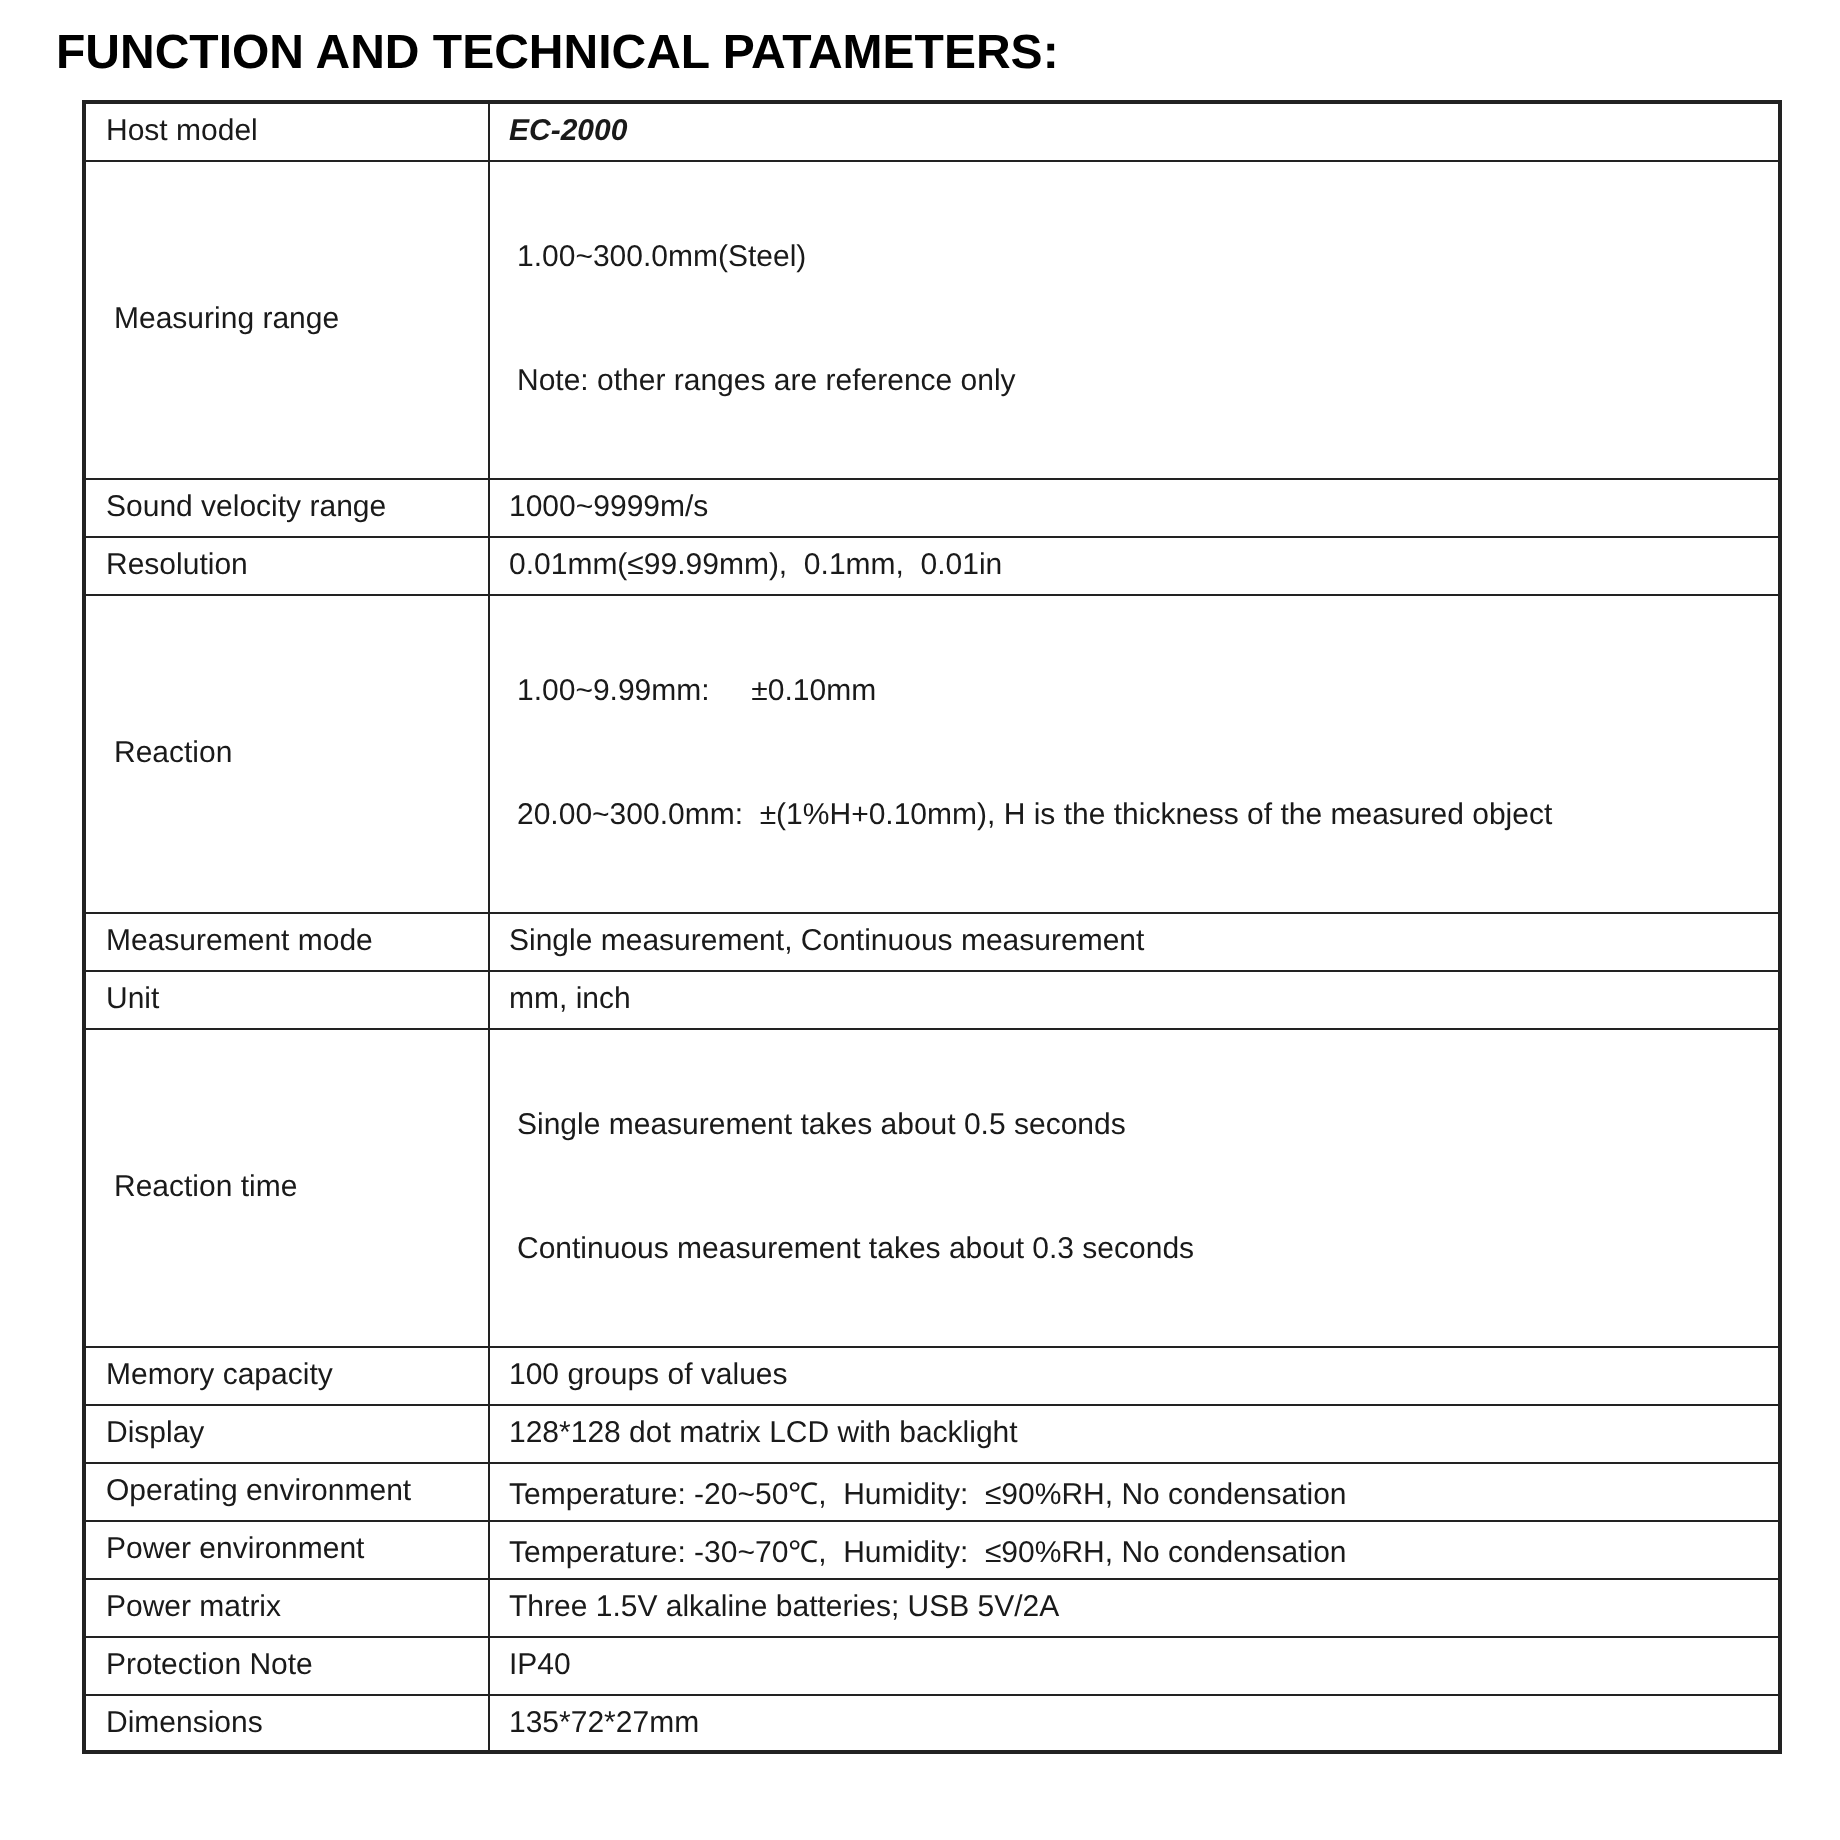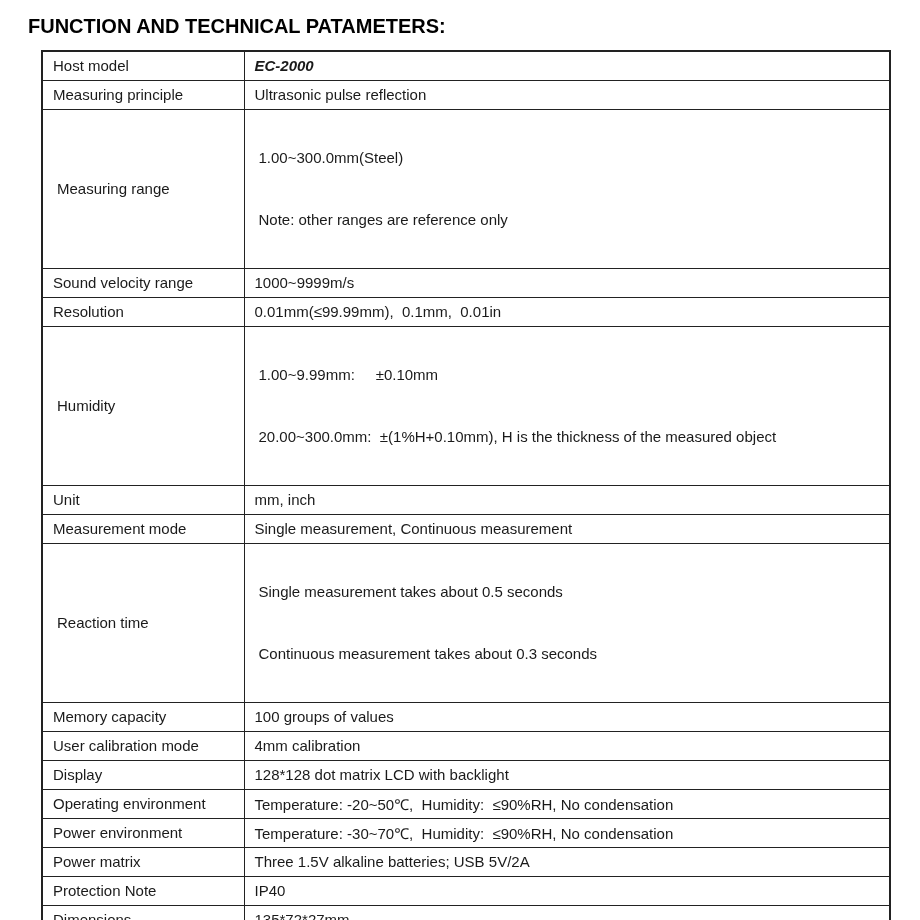--- a/index.html
+++ b/index.html
@@ -5,21 +5,21 @@
   * { box-sizing: border-box; }
   html, body {
     margin: 0; padding: 0;
     width: 920px; height: 920px;
     background: #ffffff;
     font-family: "Liberation Sans", sans-serif;
     color: #1a1a1a;
   }
   .page-title {
     margin: 13px 0 0 28px;
-    font-size: 20px;
+    font-size: 24px;
     line-height: 27px;
     font-weight: bold;
     color: #000000;
   }
   table.spec-table {
     border-collapse: collapse;
     table-layout: fixed;
     width: 850px;
     margin-left: 41px;
     border: 2px solid #222222;
@@ -47,68 +47,60 @@
 <table class="spec-table t1">
   <colgroup>
       <col class="c1">
       <col class="c2">
     </colgroup>
   <tbody>
     <tr class="r-single">
       <td class="label">Host model</td>
       <td class="value bold">EC-2000</td>
     </tr>
-    <tr class="r-single">
-      <td class="label">Measuring principle</td>
-      <td class="value">Ultrasonic pulse reflection</td>
-    </tr>
     <tr class="r-double">
       <td class="label">Measuring range</td>
       <td class="value">
         <div class="line">1.00~300.0mm(Steel)</div>
         <div class="line">Note: other ranges are reference only</div>
       </td>
     </tr>
     <tr class="r-single">
       <td class="label">Sound velocity range</td>
       <td class="value">1000~9999m/s</td>
     </tr>
     <tr class="r-single">
       <td class="label">Resolution</td>
       <td class="value">0.01mm(≤99.99mm),  0.1mm,  0.01in</td>
     </tr>
     <tr class="r-double">
-      <td class="label">Humidity</td>
+      <td class="label">Reaction</td>
       <td class="value">
         <div class="line">1.00~9.99mm:     ±0.10mm</div>
         <div class="line">20.00~300.0mm:  ±(1%H+0.10mm), H is the thickness of the measured object</div>
       </td>
     </tr>
     <tr class="r-single">
+      <td class="label">Measurement mode</td>
+      <td class="value">Single measurement, Continuous measurement</td>
+    </tr>
+    <tr class="r-single">
       <td class="label">Unit</td>
       <td class="value">mm, inch</td>
-    </tr>
-    <tr class="r-single">
-      <td class="label">Measurement mode</td>
-      <td class="value">Single measurement, Continuous measurement</td>
     </tr>
     <tr class="r-double">
       <td class="label">Reaction time</td>
       <td class="value">
         <div class="line">Single measurement takes about 0.5 seconds</div>
         <div class="line">Continuous measurement takes about 0.3 seconds</div>
       </td>
     </tr>
     <tr class="r-single">
       <td class="label">Memory capacity</td>
       <td class="value">100 groups of values</td>
-    </tr>
-    <tr class="r-single">
-      <td class="label">User calibration mode</td>
-      <td class="value">4mm calibration</td>
     </tr>
     <tr class="r-single">
       <td class="label">Display</td>
       <td class="value">128*128 dot matrix LCD with backlight</td>
     </tr>
     <tr class="r-single">
       <td class="label">Operating environment</td>
       <td class="value">Temperature: -20~50℃,  Humidity:  ≤90%RH, No condensation</td>
     </tr>
     <tr class="r-single">

